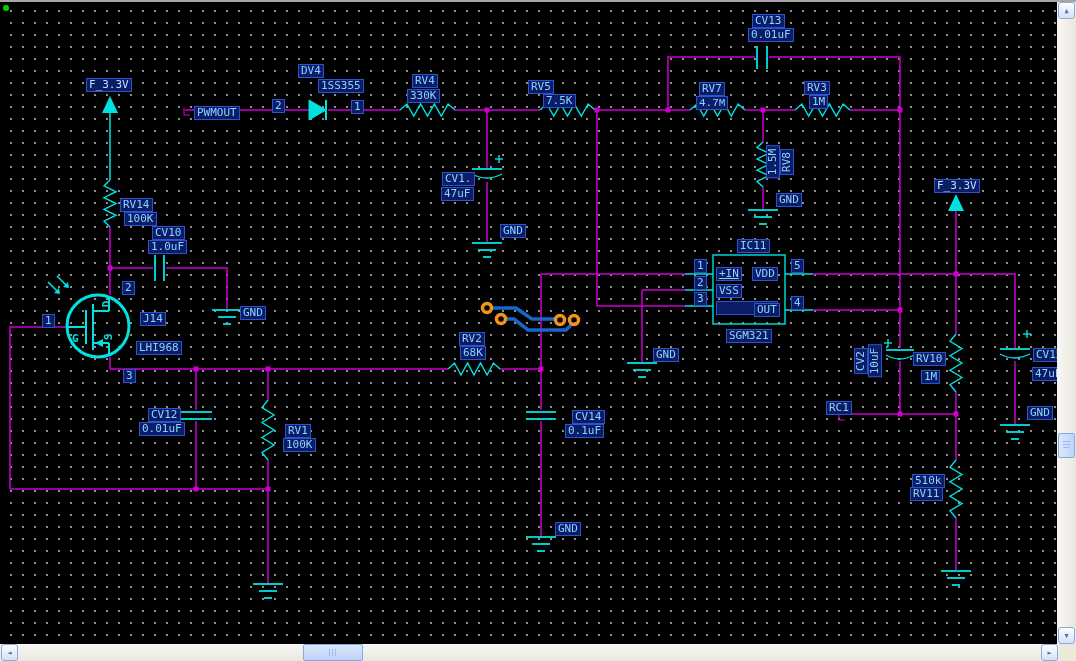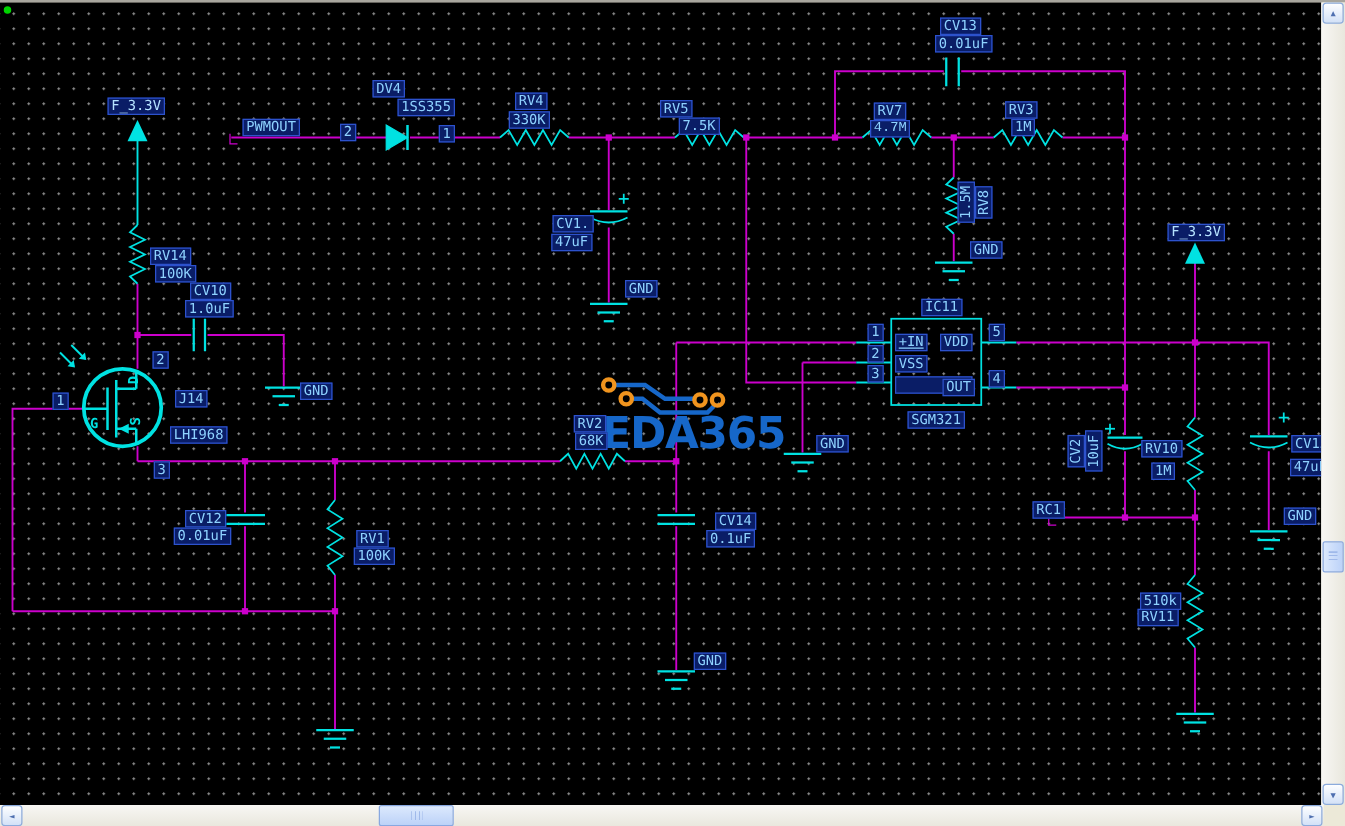--- a/index.html
+++ b/index.html
@@ -211,24 +211,23 @@
         </g>
         <g>
           <polyline points="491,306 516,306 532,317 556,317" fill="none" stroke="#1667c9" stroke-width="3.5"></polyline>
           <polyline points="505,317 514,317 528,328 566,328 571,323" fill="none" stroke="#1667c9" stroke-width="3.5"></polyline>
           <circle cx="487" cy="306" r="4.5" fill="none" stroke="#f0941e" stroke-width="3.5"></circle>
           <circle cx="501" cy="317" r="4.5" fill="none" stroke="#f0941e" stroke-width="3.5"></circle>
           <circle cx="560" cy="318" r="4.5" fill="none" stroke="#f0941e" stroke-width="3.5"></circle>
           <circle cx="574" cy="318" r="4.5" fill="none" stroke="#f0941e" stroke-width="3.5"></circle>
         </g>
       </svg>
-    <div id="watermark">EDA365</div>
     <div id="labels">
         <span class="lbl k-power" style="left: 86px; top: 76px;">F_3.3V</span>
-        <span class="lbl k-net" style="left: 194px; top: 93px;">PWMOUT</span>
+        <span class="lbl k-net" style="left: 194px; top: 104px;">PWMOUT</span>
         <span class="lbl k-pin" style="left: 272px; top: 97px;">2</span>
         <span class="lbl k-ref" style="left: 298px; top: 62px;">DV4</span>
         <span class="lbl k-val" style="left: 289px; top: 77px; margin-left: 29px;">1SS355</span>
         <span class="lbl k-pin" style="left: 351px; top: 98px;">1</span>
         <span class="lbl k-ref" style="left: 412px; top: 72px;">RV4</span>
         <span class="lbl k-val" style="left: 407px; top: 87px;">330K</span>
         <span class="lbl k-ref" style="left: 528px; top: 78px;">RV5</span>
         <span class="lbl k-val" style="left: 543px; top: 92px;">7.5K</span>
         <span class="lbl k-ref" style="left: 752px; top: 12px;">CV13</span>
         <span class="lbl k-val" style="left: 748px; top: 26px;">0.01uF</span>

